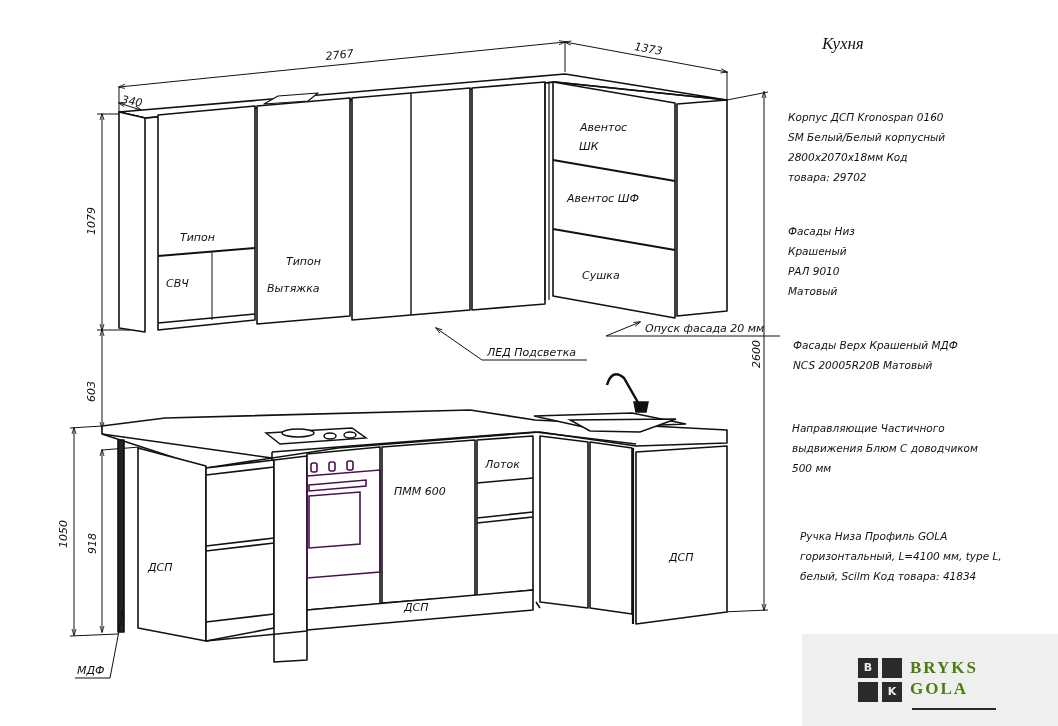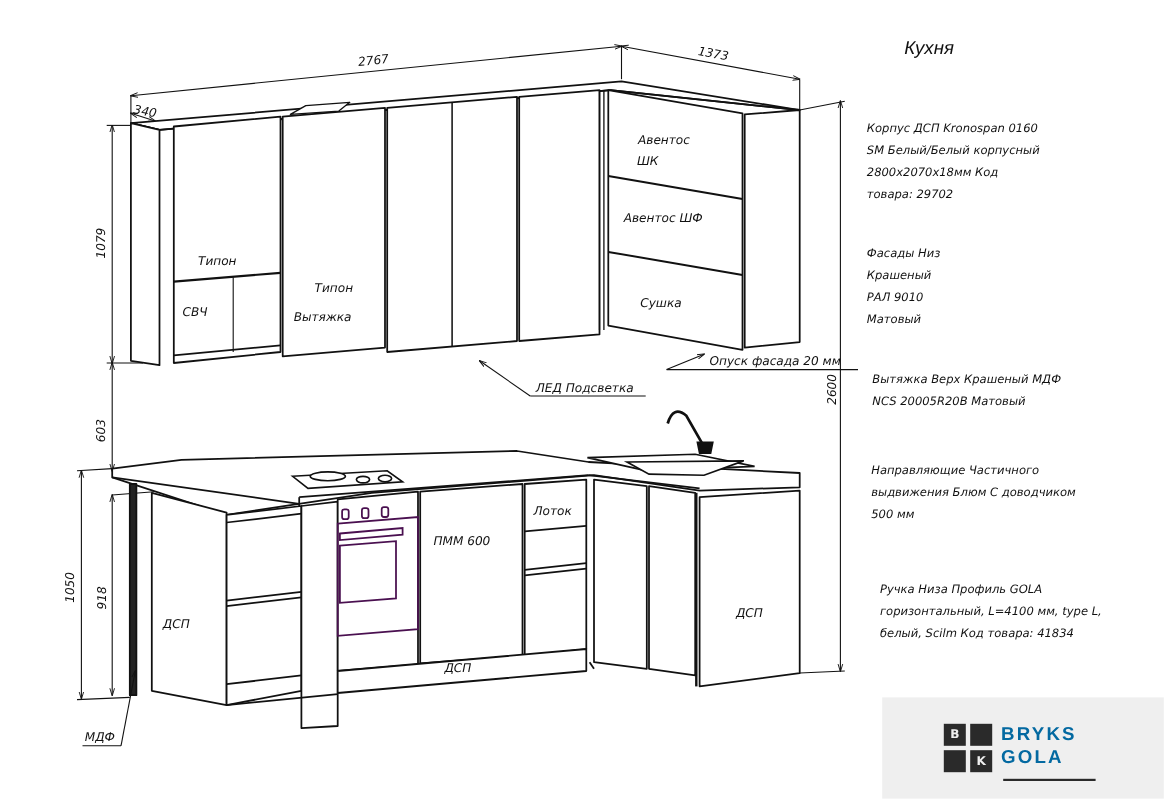--- a/index.html
+++ b/index.html
@@ -1,24 +1,24 @@
 <!DOCTYPE html>
 <html><head>
 <meta charset="utf-8">
 <style>
   html, body { margin:0; padding:0; background:#ffffff; }
   body { width:1058px; height:726px; position:relative; overflow:hidden; font-family:"DejaVu Sans", sans-serif; }
   #drawing { position:absolute; left:0; top:0; }
   .lbl { font-family:"DejaVu Sans", sans-serif; font-style:italic; font-size:11px; fill:#111; }
   .dim { font-family:"DejaVu Sans", sans-serif; font-style:italic; font-size:11px; fill:#111; }
-  .title { position:absolute; left:822px; top:34px; font-family:Liberation Sans, sans-serif; font-style:italic; font-size:17px; color:#111; }
+  .title { position:absolute; left:822px; top:34px; font-family:Liberation Serif, serif; font-style:italic; font-size:17px; color:#111; }
   .note { position:absolute; font-family:"DejaVu Sans", sans-serif; font-style:italic; font-size:10.5px; line-height:20px; color:#111; white-space:pre; }
   .logo { position:absolute; left:802px; top:634px; width:256px; height:92px; background:#efefef; }
   .logo .sq { position:absolute; width:20px; height:20px; background:#2a2a2a; color:#efefef; font-weight:bold; font-size:11px; text-align:center; line-height:20px; font-family:"DejaVu Sans", sans-serif; }
-  .logo .word { position:absolute; left:108px; font-family:Liberation Sans, sans-serif; font-weight:bold; font-size:17px; letter-spacing:2px; color:#0369a1; }
+  .logo .word { position:absolute; left:108px; font-family:Liberation Serif, serif; font-weight:bold; font-size:17px; letter-spacing:2px; color:#4d7c0f; }
   .logo .line { position:absolute; left:110px; top:74px; width:84px; height:2px; background:#2a2a2a; }
 </style>
 </head>
 <body>
 
 <svg id="drawing" width="1058" height="726" viewBox="0 0 1058 726" xmlns="http://www.w3.org/2000/svg">
   <defs>
     <marker id="arr" viewBox="0 0 10 10" refX="9" refY="5" markerWidth="7" markerHeight="7" orient="auto-start-reverse">
       <path d="M0,2 L10,5 L0,8" fill="none" stroke="#111" stroke-width="1.2"></path>
     </marker>
@@ -185,21 +185,21 @@
 <div class="title">Кухня</div>
 
 <div class="note" style="left:788px; top:107px;">Корпус ДСП Kronospan 0160
 SM Белый/Белый корпусный
 2800x2070x18мм Код
 товара: 29702</div>
 <div class="note" style="left:788px; top:221px;">Фасады Низ
 Крашеный
 РАЛ 9010
 Матовый</div>
-<div class="note" style="left:793px; top:335px;">Вытяжка Верх Крашеный МДФ
+<div class="note" style="left:793px; top:335px;">Фасады Верх Крашеный МДФ
 NCS 20005R20B Матовый</div>
 <div class="note" style="left:792px; top:418px;font-style:italic;">Направляющие Частичного
 выдвижения Блюм С доводчиком
 500 мм</div>
 <div class="note" style="left:800px; top:526px;">Ручка Низа Профиль GOLA
 горизонтальный, L=4100 мм, type L,
 белый, Scilm Код товара: 41834</div>
 
 <div class="logo">
   <div class="sq" style="left:56px; top:24px;">B</div>

